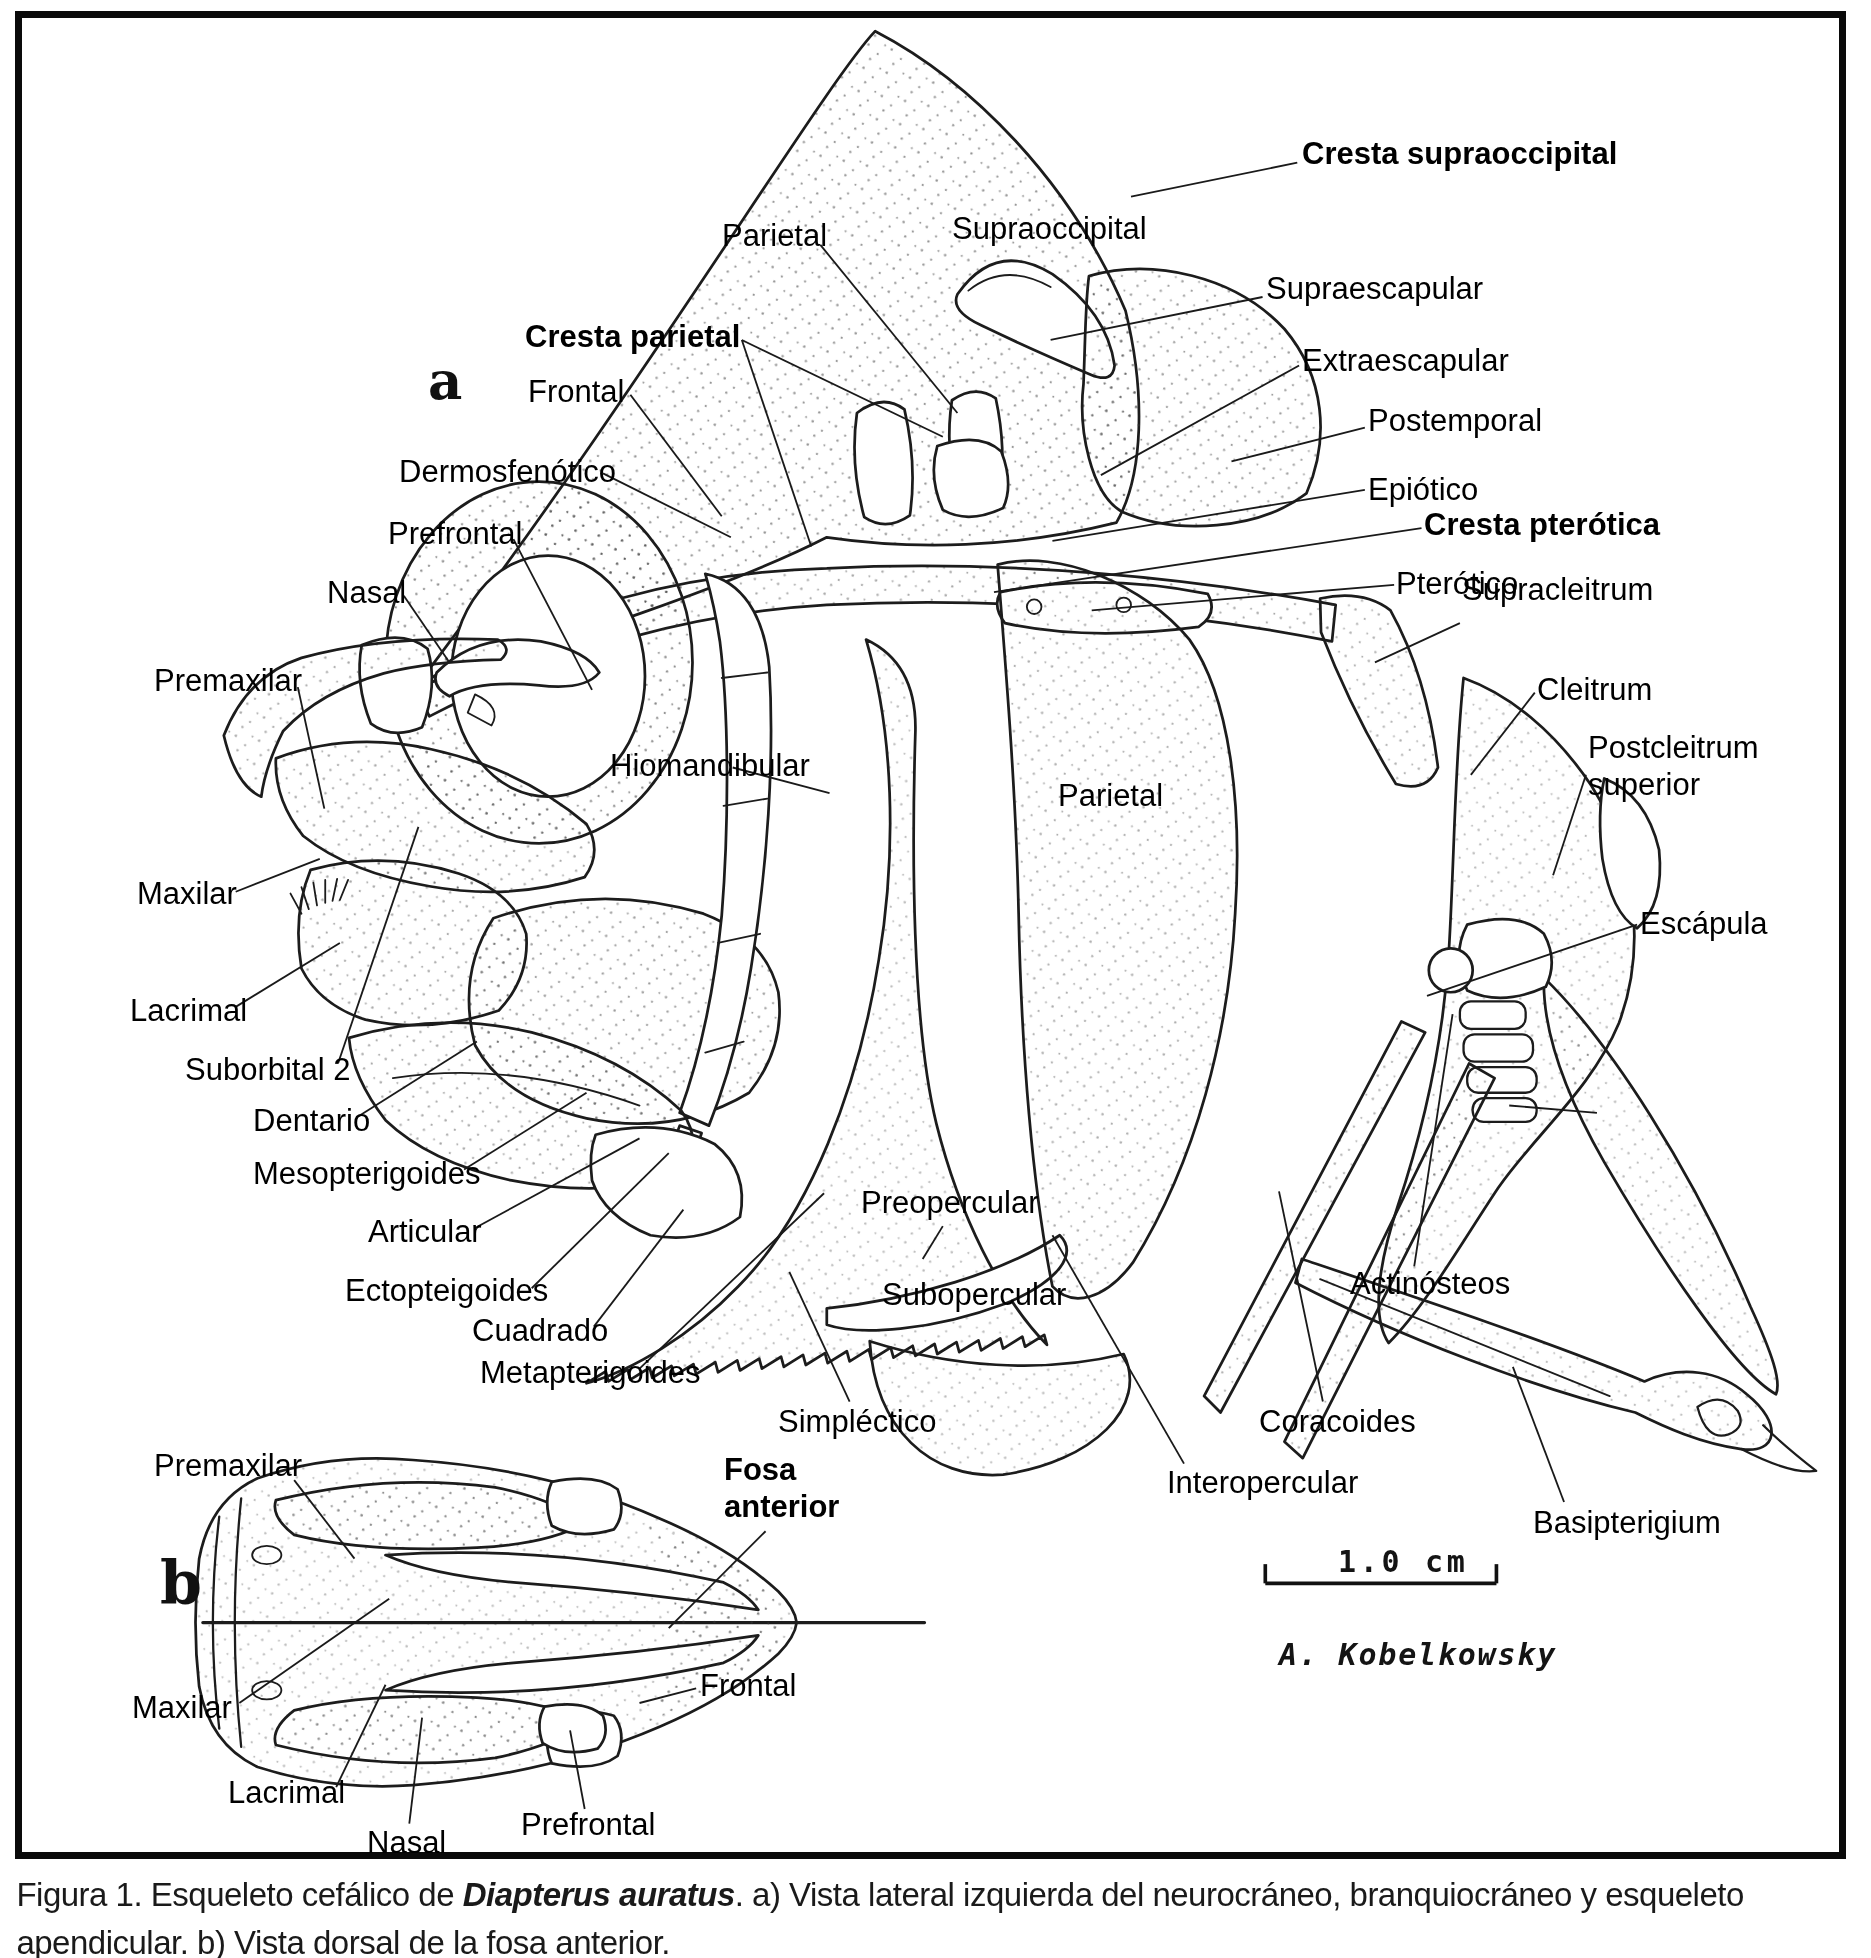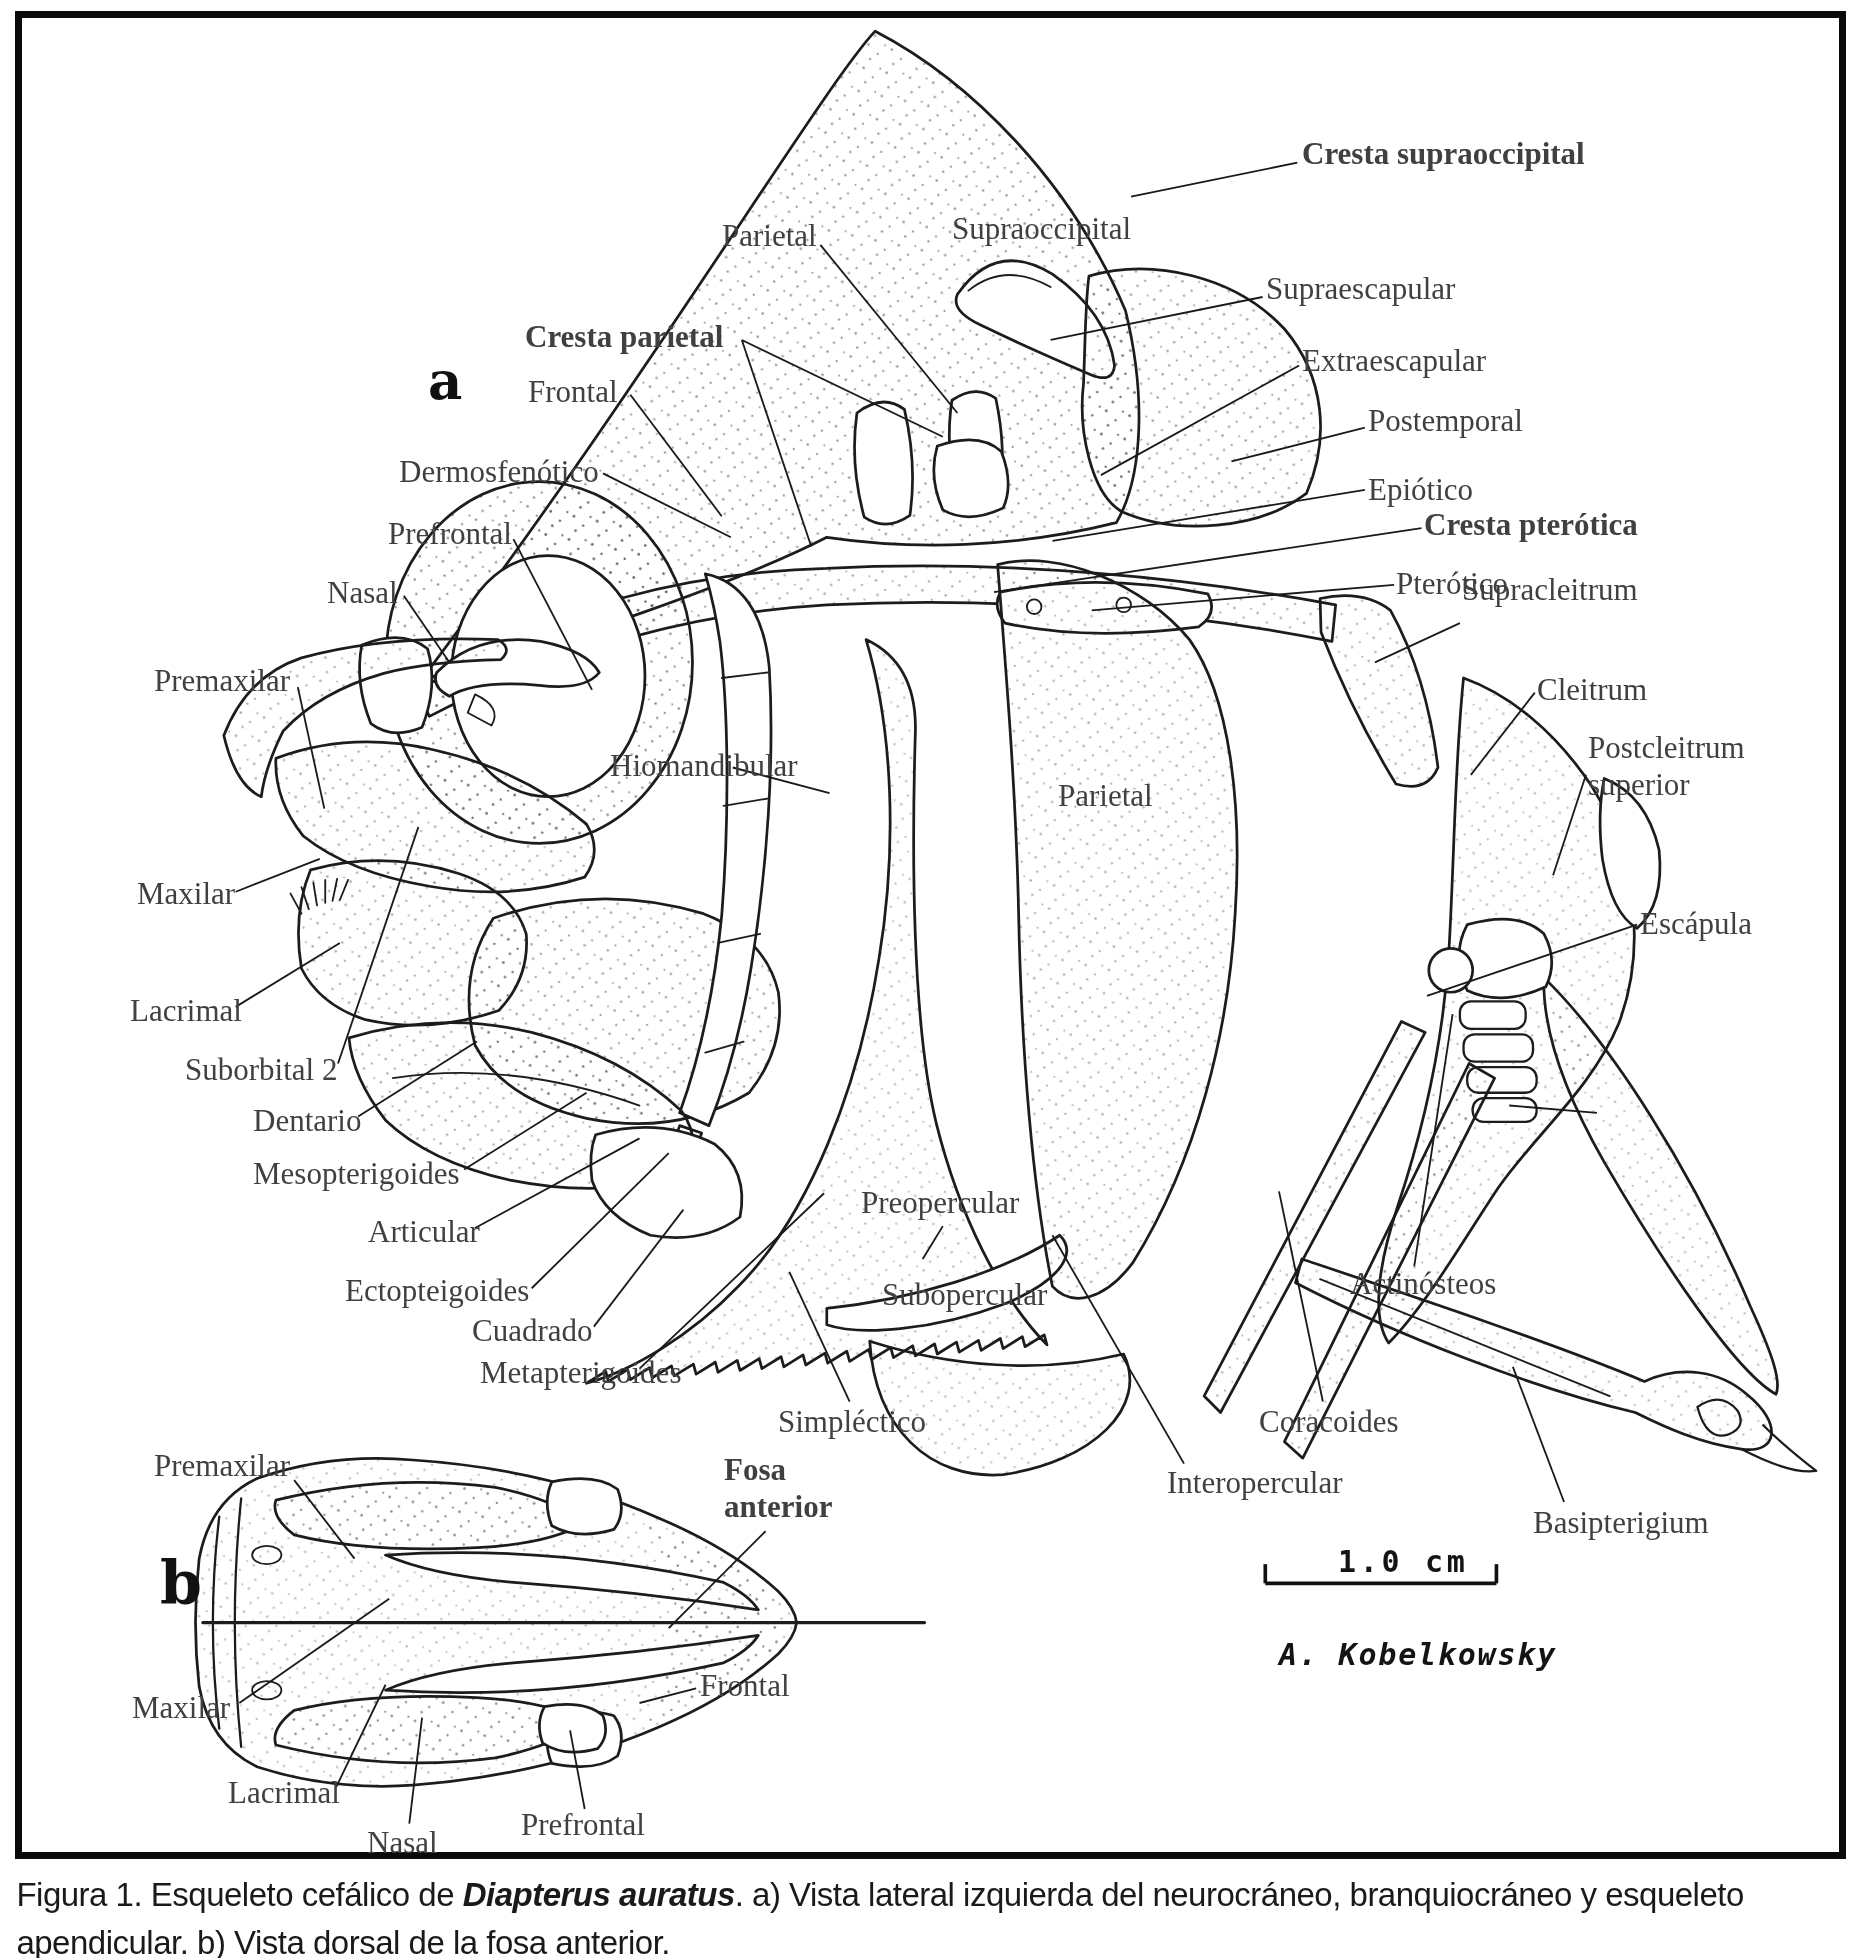--- a/index.html
+++ b/index.html
@@ -1,21 +1,21 @@
 <!DOCTYPE html>
 <html style="font-size:14.6px"><head>
 <meta charset="utf-8">
 <style>
   html,body{margin:0;padding:0;background:#fff;}
   .page{position:relative;width:1871px;height:1958px;background:#fff;overflow:hidden;
         font-family:"Liberation Sans",sans-serif;color:#141414;}
   .fig-border{position:absolute;left:14.6px;top:11px;width:1831px;height:1848px;
               border:7.3px solid #0a0a0a;box-sizing:border-box;background:transparent;}
   svg.art{position:absolute;left:0;top:0;width:1871px;height:1958px;}
-  .lbl{position:absolute;font-size:31px;line-height:37px;white-space:nowrap;color:#404040;font-family:Liberation Serif, serif;}
+  .lbl{position:absolute;font-size:31px;line-height:37px;white-space:nowrap;color:#000000;}
   .lbl.b{font-weight:bold;}
   .lbl.wrap{white-space:normal;}
   .marker{position:absolute;font-family:"DejaVu Serif",serif;font-weight:bold;color:#111;}
   .mono{font-family:"DejaVu Sans Mono",monospace;font-weight:bold;margin-left:6px;}
   .credit{position:absolute;font-family:"DejaVu Sans Mono",monospace;font-style:italic;
           font-weight:bold;font-size:30px;letter-spacing:1.8px;white-space:nowrap;}
   .scale-label{position:absolute;font-size:30px;letter-spacing:3.7px;white-space:nowrap;}
   .caption{position:absolute;left:16.4px;top:1871px;width:1840px;font-size:33px;
            line-height:48px;letter-spacing:-0.5px;color:#1a1a1a;}
   .caption .sp{font-weight:bold;font-style:italic;margin-top:45px;}

